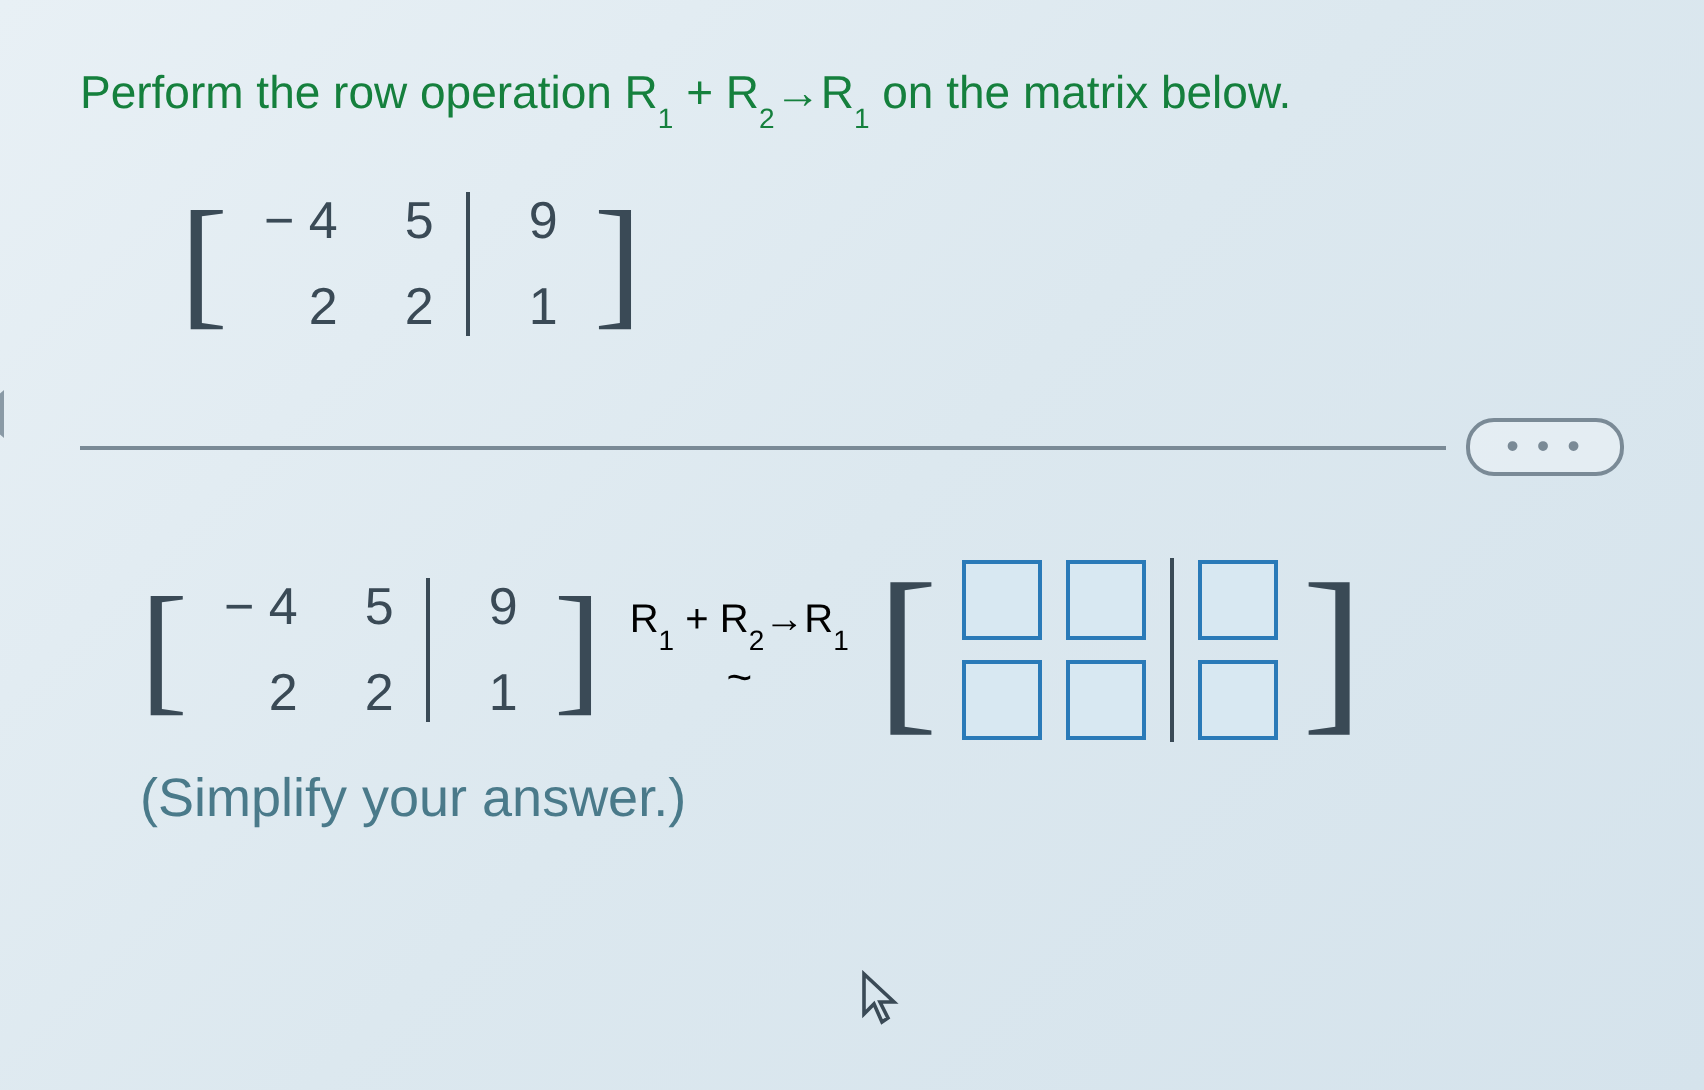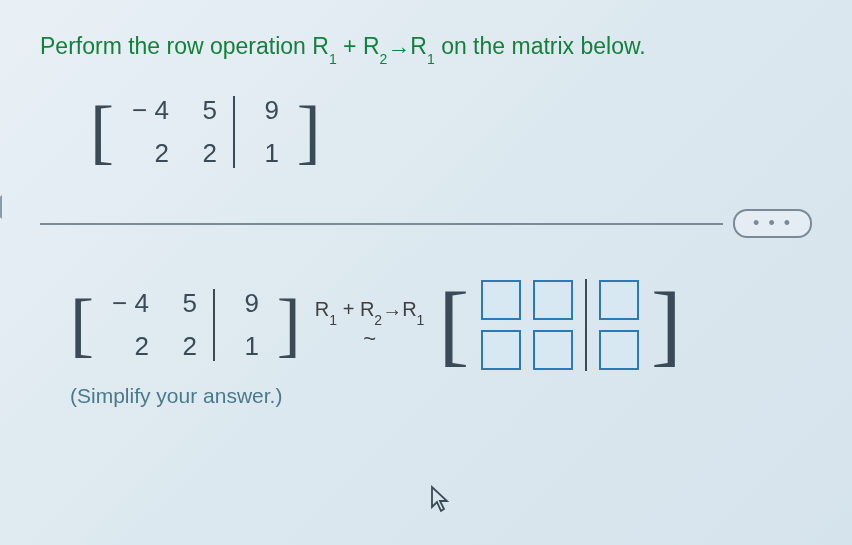--- a/index.html
+++ b/index.html
@@ -88,21 +88,21 @@
       background: rgba(255,255,255,0.3);
     }
     .answer-row {
       display: flex;
       align-items: center;
       margin-left: 30px;
       gap: 6px;
     }
     .operation-label {
       font-size: 20px;
-      color: #404040;
+      color: #000000;
       display: flex;
       flex-direction: column;
       align-items: center;
       padding: 0 8px;
     }
     .op-top {
       white-space: nowrap;
     }
     .op-tilde {
       font-size: 22px;
@@ -131,21 +131,21 @@
       gap: 6px;
       padding: 0 4px;
     }
     .aug-bar-input {
       width: 2px;
       height: 92px;
       background: #3a4a56;
       margin: 0 6px;
     }
     .simplify-note {
-      font-size: 21px;
+      font-size: 27px;
       color: #4a7a8a;
       margin-left: 30px;
       margin-top: 12px;
     }
     .cursor-icon {
       position: absolute;
       bottom: 25px;
       left: 430px;
       font-size: 28px;
       color: #3a4a56;

